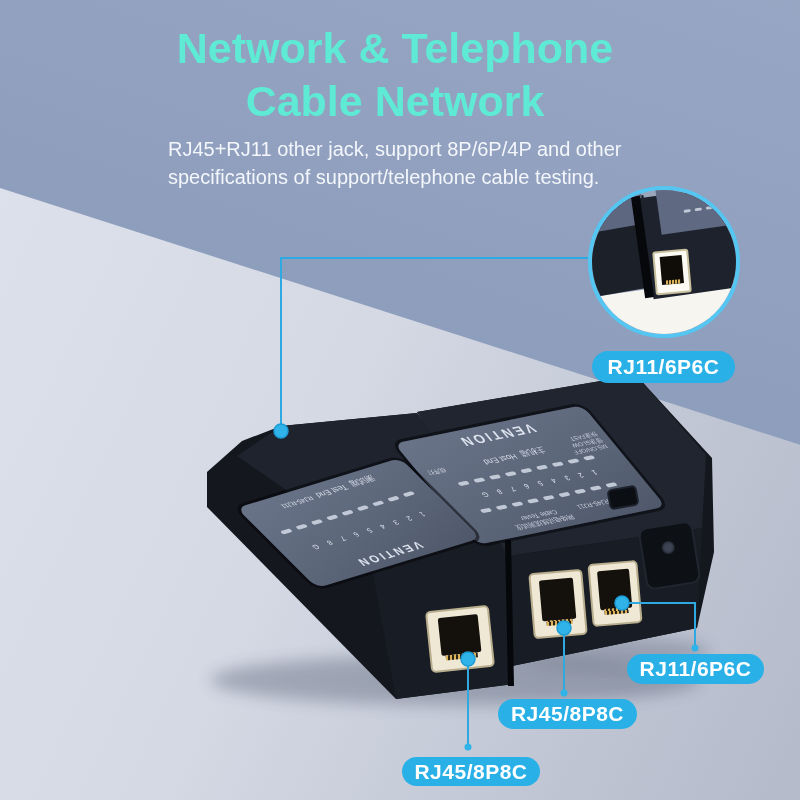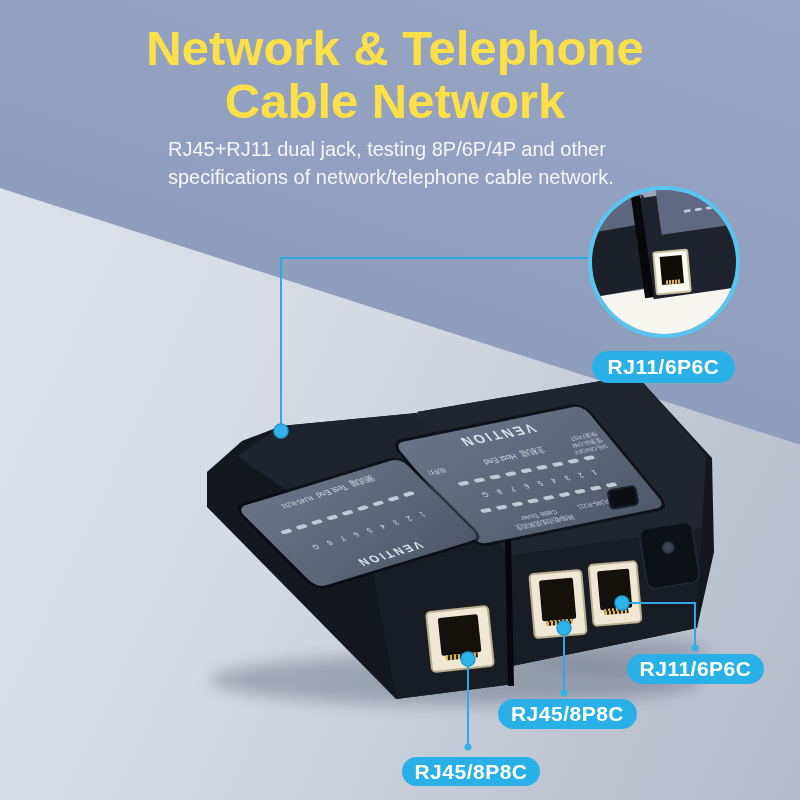--- a/index.html
+++ b/index.html
@@ -9,21 +9,21 @@
 
   
   .bg-bottom{position:absolute;inset:0;z-index:0;
     background:linear-gradient(115deg,#dee2ec 0%,#d4d9e4 45%,#bec4d2 80%,#b4bac9 100%);}
   .bg-top{position:absolute;inset:0;z-index:1;
     clip-path:polygon(0 0,100% 0,100% 55.6%,0 23.5%);
     background:linear-gradient(198deg,#97a6c3 0%,#8d9dbc 45%,#8495b4 70%,#67799d 88%,#45587e 100%);}
 
   
   .title{position:absolute;left:0;right:10px;top:22px;z-index:9;margin:0;
-    text-align:center;color:#fde047;font-size:49px;line-height:53px;font-weight:bold;letter-spacing:0px;}
+    text-align:center;color:#5eead4;font-size:43px;line-height:53px;font-weight:bold;letter-spacing:0px;}
   .subtitle{position:absolute;left:168px;top:136px;width:480px;z-index:9;margin:0;
     color:#f3f6fb;font-size:20px;line-height:27.5px;font-weight:normal;}
 
   
   svg.layer{position:absolute;left:0;top:0;z-index:3;pointer-events:none;}
   svg.callouts{z-index:6;}
 
   
   .panel{position:absolute;z-index:4;border-radius:9px;
     background:linear-gradient(160deg,#6a7489 0%,#5c6679 55%,#4f586b 100%);
@@ -247,17 +247,17 @@
   <div class="pill" id="pill-inset">RJ11/6P6C</div>
   <div class="pill" id="pill-rj11">RJ11/6P6C</div>
   <div class="pill" id="pill-rj45-main">RJ45/8P8C</div>
   <div class="pill" id="pill-rj45-remote">RJ45/8P8C</div>
 
   <h1 class="title">
     <span>Network &amp; Telephone</span><br>
     <span>Cable Network</span>
   </h1>
   <p class="subtitle">
-    <span>RJ45+RJ11 dual jack, testing 8P/6P/4P and other</span><br>
-    <span>specifications of network/telephone cable network.</span>
+    <span>RJ45+RJ11 other jack, support 8P/6P/4P and other</span><br>
+    <span>specifications of support/telephone cable testing.</span>
   </p>
 
 </div>
 
 </body></html>

